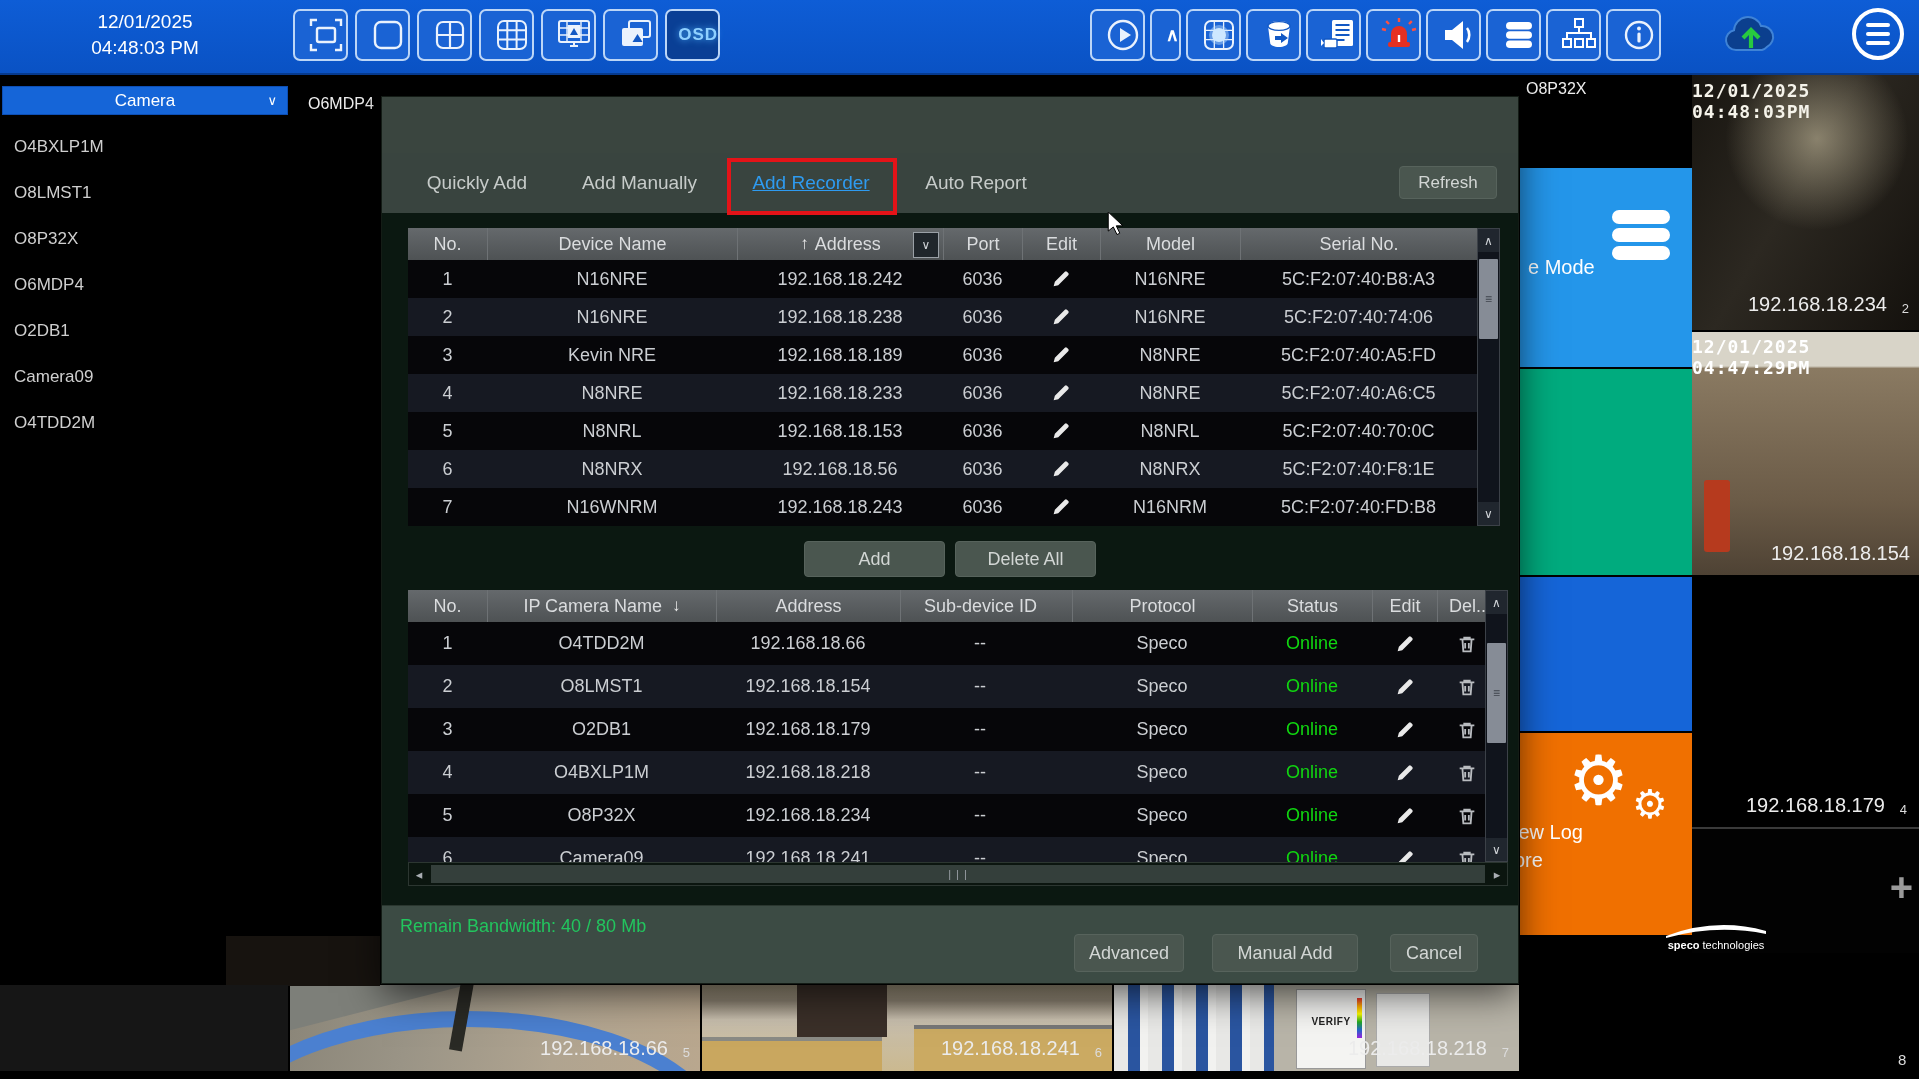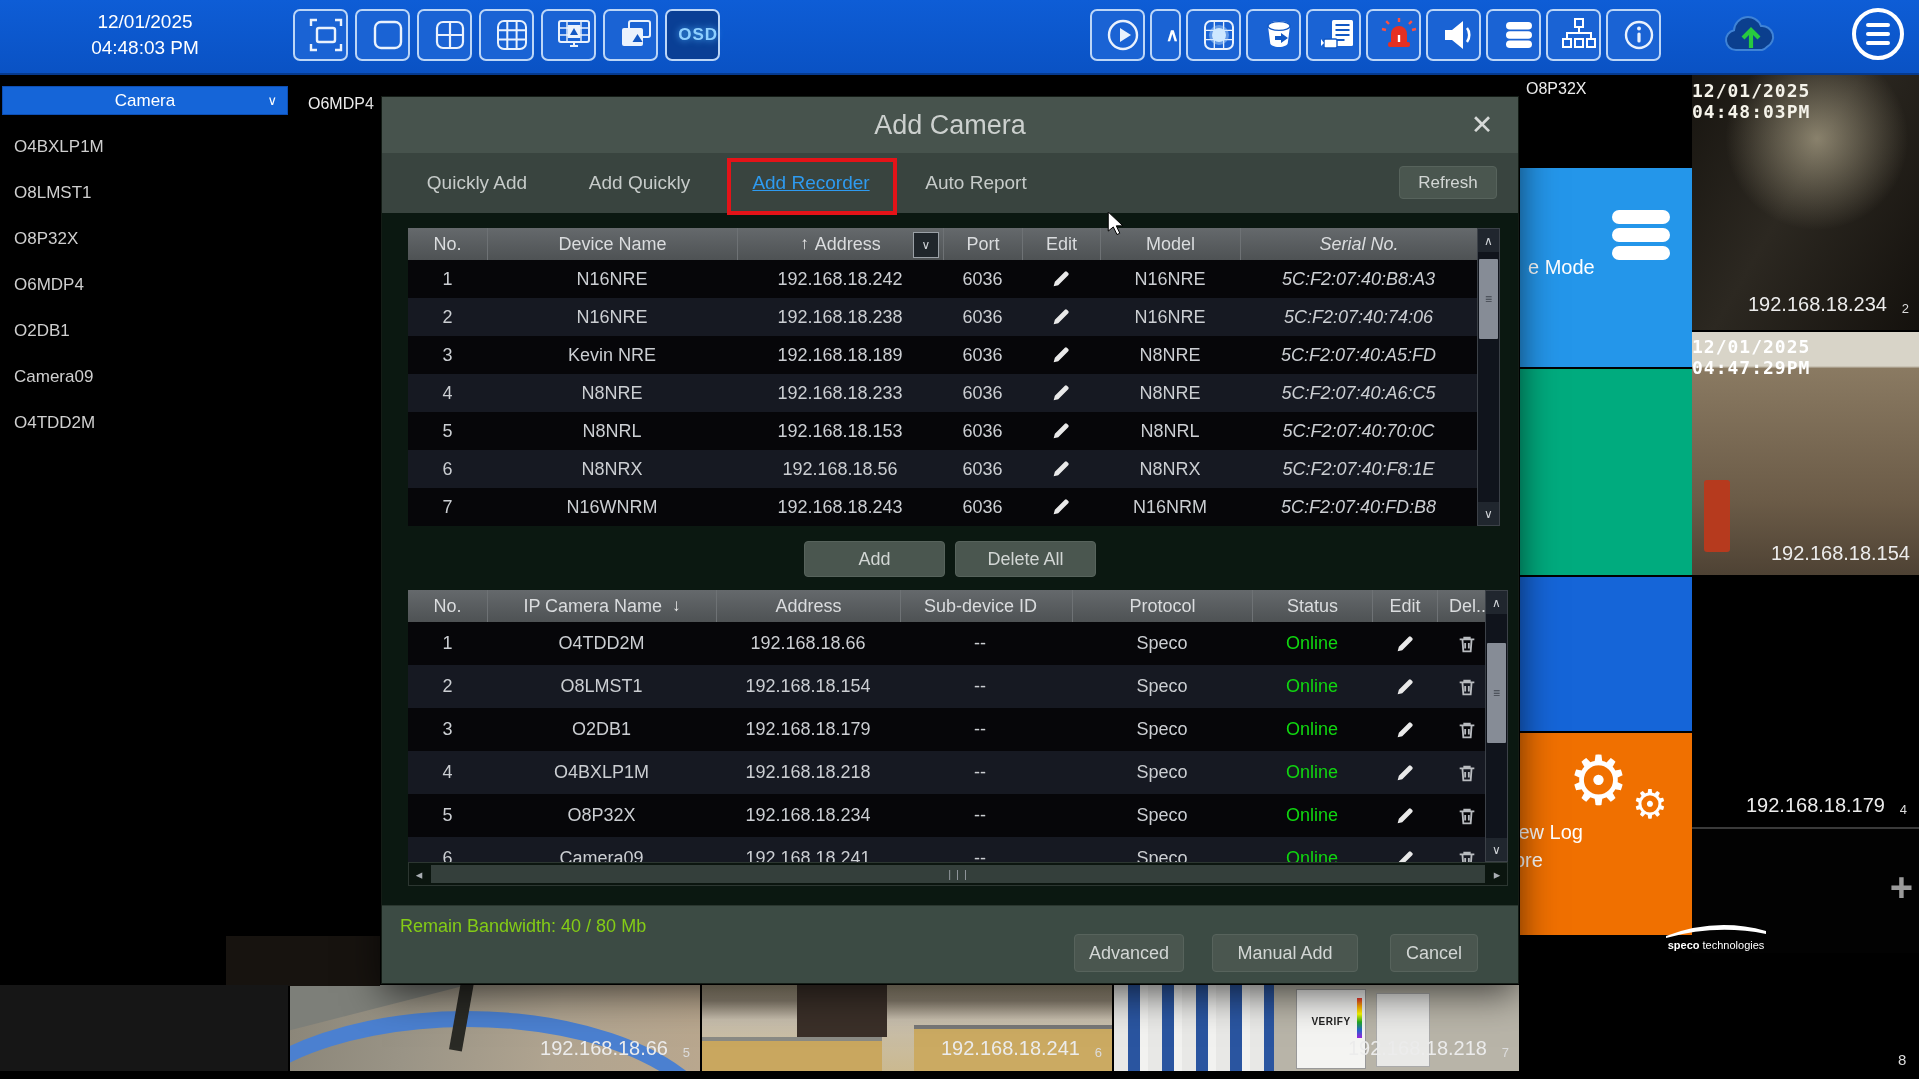--- a/index.html
+++ b/index.html
@@ -127,21 +127,21 @@
   .thead{display:flex;height:32px;background:linear-gradient(#65696c,#4e5254);color:#dadcde;font-size:18px;}
   .th{display:flex;align-items:center;justify-content:center;box-sizing:border-box;border-left:1px solid #6e7275;position:relative;}
   .th:first-child{border-left:none;}
   .rows{display:block;}
   .row{display:flex;align-items:center;color:#cbced2;font-size:18px;}
   .t1 .row{height:38px;} .t2 .row{height:43px;}
   .rows .row:nth-child(odd){background:#060609;}
   .rows .row:nth-child(even){background:#161922;}
   .td{display:flex;align-items:center;justify-content:center;box-sizing:border-box;}
   .t1c1{width:79px;} .t1c2{width:250px;} .t1c3{width:206px;} .t1c4{width:79px;}
-  .t1c5{width:78px;} .t1c6{width:140px;text-align:right;} .t1c7{width:237px;font-style:italic;}
+  .t1c5{width:78px;} .t1c6{width:140px;text-align:right;} .t1c7{width:237px;}
   .t2c1{width:79px;} .t2c2{width:229px;} .t2c3{width:184px;} .t2c4{width:160px;}
   .t2c5{width:180px;margin-left:12px;} .t2c6{width:120px;} .t2c7{width:65px;} .t2c8{width:60px;}
   .online{color:#10d610;}
   .sort-arrow{color:#ececec;font-size:17px;font-weight:bold;margin-right:6px;}
   .dd-box{position:absolute;right:4px;top:4px;width:24px;height:24px;border:1px solid #9aa0a6;
           background:#20262b;color:#d0d4d8;font-size:12px;display:flex;align-items:center;justify-content:center;}
   .t2rows{height:240px;overflow:hidden;}
 
   .vscroll{position:absolute;top:0;width:23px;background:#10141c;border:1px solid #3c4148;box-sizing:border-box;}
   .vs1{left:1069px;height:298px;} .vs2{left:1077px;height:272px;}
@@ -157,21 +157,21 @@
   .hs-btn{position:absolute;top:0;width:20px;height:22px;color:#a9adb3;font-size:13px;
           display:flex;align-items:center;justify-content:center;}
   .hs-left{left:0;} .hs-right{right:0;}
   .hs-thumb{position:absolute;left:22px;top:2px;width:1054px;height:18px;background:#343f3b;
             display:flex;align-items:center;justify-content:center;color:#9aa0a6;font-size:11px;letter-spacing:1px;}
 
   .mid-btn{position:absolute;top:328px;width:141px;height:36px;font-size:18px;}
   .add-btn{left:422px;} .delall-btn{left:573px;}
 
   .d-bottom{position:absolute;left:0;top:808px;width:100%;height:78px;background:#3c4b44;border-top:1px solid #2a362f;box-sizing:border-box;}
-  .bandwidth{position:absolute;left:18px;top:10px;color:#84cc16;font-size:18px;}
+  .bandwidth{position:absolute;left:18px;top:10px;color:#22c55e;font-size:18px;}
   .bb{position:absolute;top:28px;height:38px;font-size:18px;}
   .adv-btn{left:692px;width:110px;} .man-btn{left:830px;width:146px;} .can-btn{left:1008px;width:88px;}
 
   .icon-cell svg{display:block;}
   .cursor{position:absolute;left:1105px;top:212px;z-index:99;}
 </style>
 </head>
 <body>
 
 <div class="screen">
@@ -424,32 +424,28 @@
       </svg>
     </div>
     <div class="menu-circle">
       <div class="menu-bar"></div>
       <div class="menu-bar"></div>
       <div class="menu-bar"></div>
     </div>
   </div>
 
   <div class="dialog">
-    <div class="d-title">
-      <span>Add Camera</span>
-      <div class="d-close">✕</div>
-    </div>
 
     <div class="d-tabs">
   <div class="tab">
     <span>Quickly Add</span>
   </div>
 
   <div class="tab">
-    <span>Add Quickly</span>
+    <span>Add Manually</span>
   </div>
 
   <div class="tab active">
     <span>Add Recorder</span>
   </div>
 
   <div class="tab">
     <span>Auto Report</span>
   </div>
 </div>

